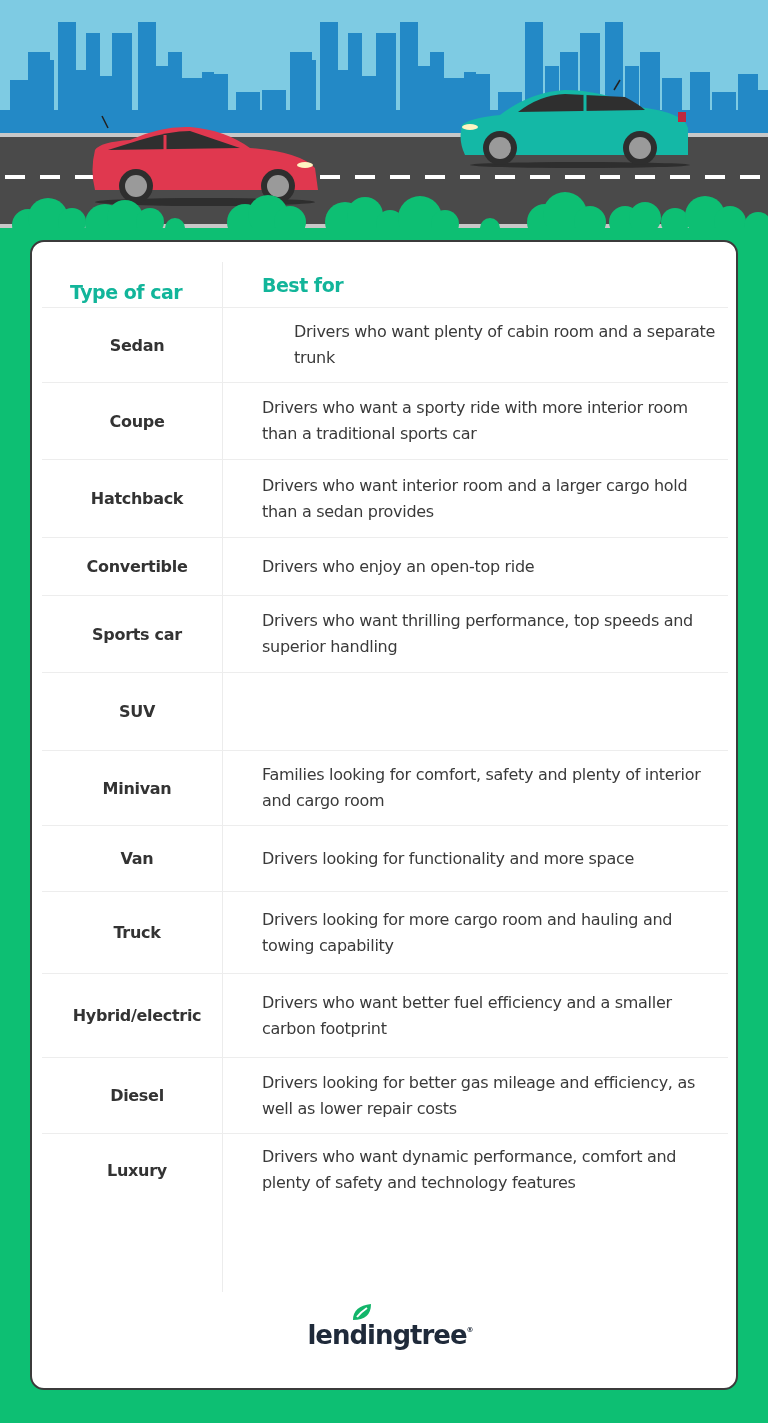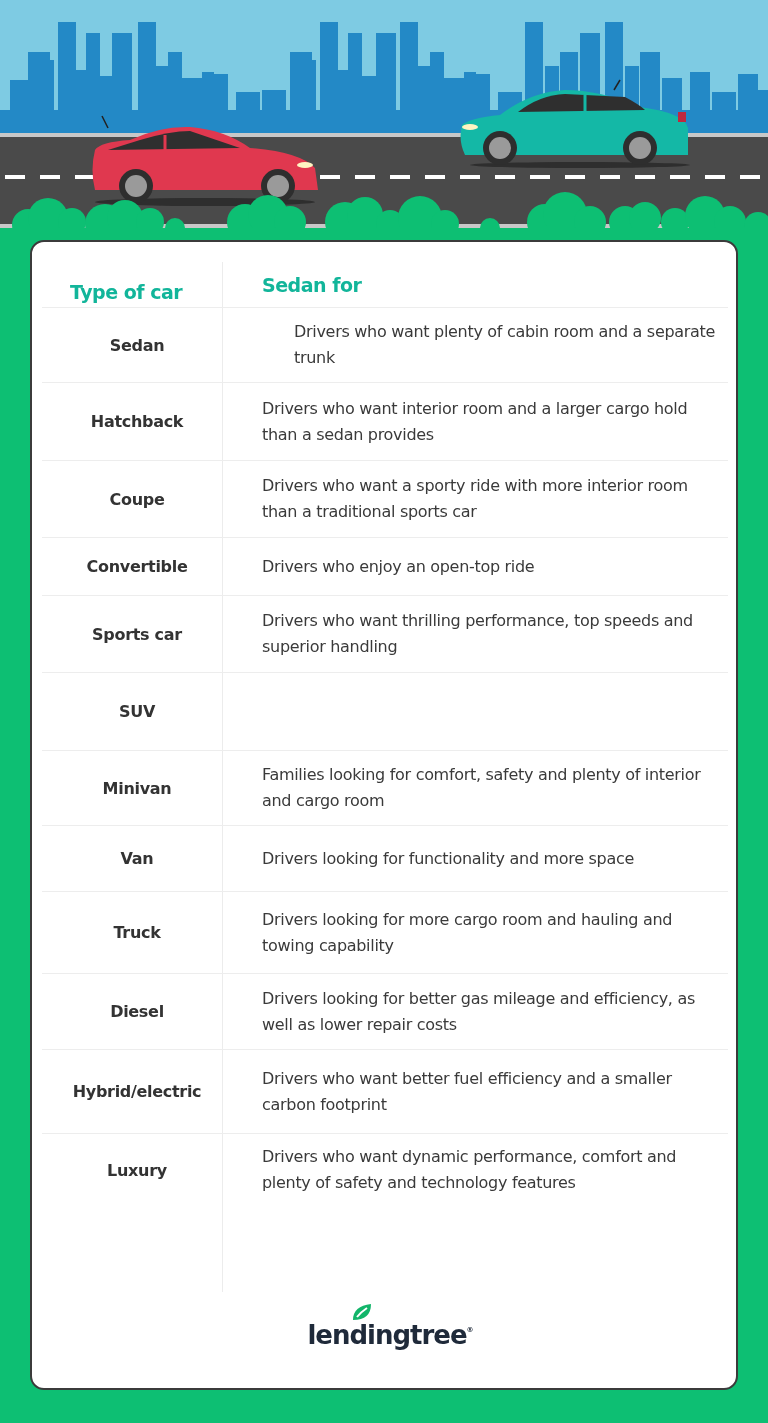--- a/index.html
+++ b/index.html
@@ -179,34 +179,34 @@
       <rect x="0" y="228" width="768" height="12"></rect>
     </g>
   </svg>
 </div>
 
 <div class="card">
   <div class="col-divider"></div>
   <div class="table">
     <div class="row header-row" style="height:46px;">
       <div class="cell-type">Type of car</div>
-      <div class="cell-desc">Sedan for</div>
+      <div class="cell-desc">Best for</div>
     </div>
     <div class="row" style="height:75px;gap:32px;">
       <div class="cell-type">Sedan</div>
       <div class="cell-desc">Drivers who want plenty of cabin room and a separate trunk</div>
     </div>
+    <div class="row" style="height:77px;">
+      <div class="cell-type">Coupe</div>
+      <div class="cell-desc">Drivers who want a sporty ride with more interior room than a traditional sports car</div>
+    </div>
     <div class="row" style="height:78px;">
       <div class="cell-type">Hatchback</div>
       <div class="cell-desc">Drivers who want interior room and a larger cargo hold than a sedan provides</div>
     </div>
-    <div class="row" style="height:77px;">
-      <div class="cell-type">Coupe</div>
-      <div class="cell-desc">Drivers who want a sporty ride with more interior room than a traditional sports car</div>
-    </div>
     <div class="row" style="height:58px;">
       <div class="cell-type">Convertible</div>
       <div class="cell-desc">Drivers who enjoy an open-top ride</div>
     </div>
     <div class="row" style="height:77px;">
       <div class="cell-type">Sports car</div>
       <div class="cell-desc">Drivers who want thrilling performance, top speeds and superior handling</div>
     </div>
     <div class="row" style="height:78px;">
       <div class="cell-type">SUV</div>
@@ -216,27 +216,27 @@
       <div class="cell-desc">Families looking for comfort, safety and plenty of interior and cargo room</div>
     </div>
     <div class="row" style="height:66px;">
       <div class="cell-type">Van</div>
       <div class="cell-desc">Drivers looking for functionality and more space</div>
     </div>
     <div class="row" style="height:82px;align-items:center;">
       <div class="cell-type">Truck</div>
       <div class="cell-desc">Drivers looking for more cargo room and hauling and towing capability</div>
     </div>
+    <div class="row" style="height:84px;">
+      <div class="cell-type">Hybrid/electric</div>
+      <div class="cell-desc">Drivers who want better fuel efficiency and a smaller carbon footprint</div>
+    </div>
     <div class="row" style="height:76px;">
       <div class="cell-type">Diesel</div>
       <div class="cell-desc">Drivers looking for better gas mileage and efficiency, as well as lower repair costs</div>
-    </div>
-    <div class="row" style="height:84px;">
-      <div class="cell-type">Hybrid/electric</div>
-      <div class="cell-desc">Drivers who want better fuel efficiency and a smaller carbon footprint</div>
     </div>
     <div class="row" style="height:72px;">
       <div class="cell-type">Luxury</div>
       <div class="cell-desc">Drivers who want dynamic performance, comfort and plenty of safety and technology features</div>
     </div>
   </div>
 
   <div class="logo">
     <span class="logo-text">
       <svg class="logo-leaf" width="22" height="20" viewBox="0 0 22 20">

